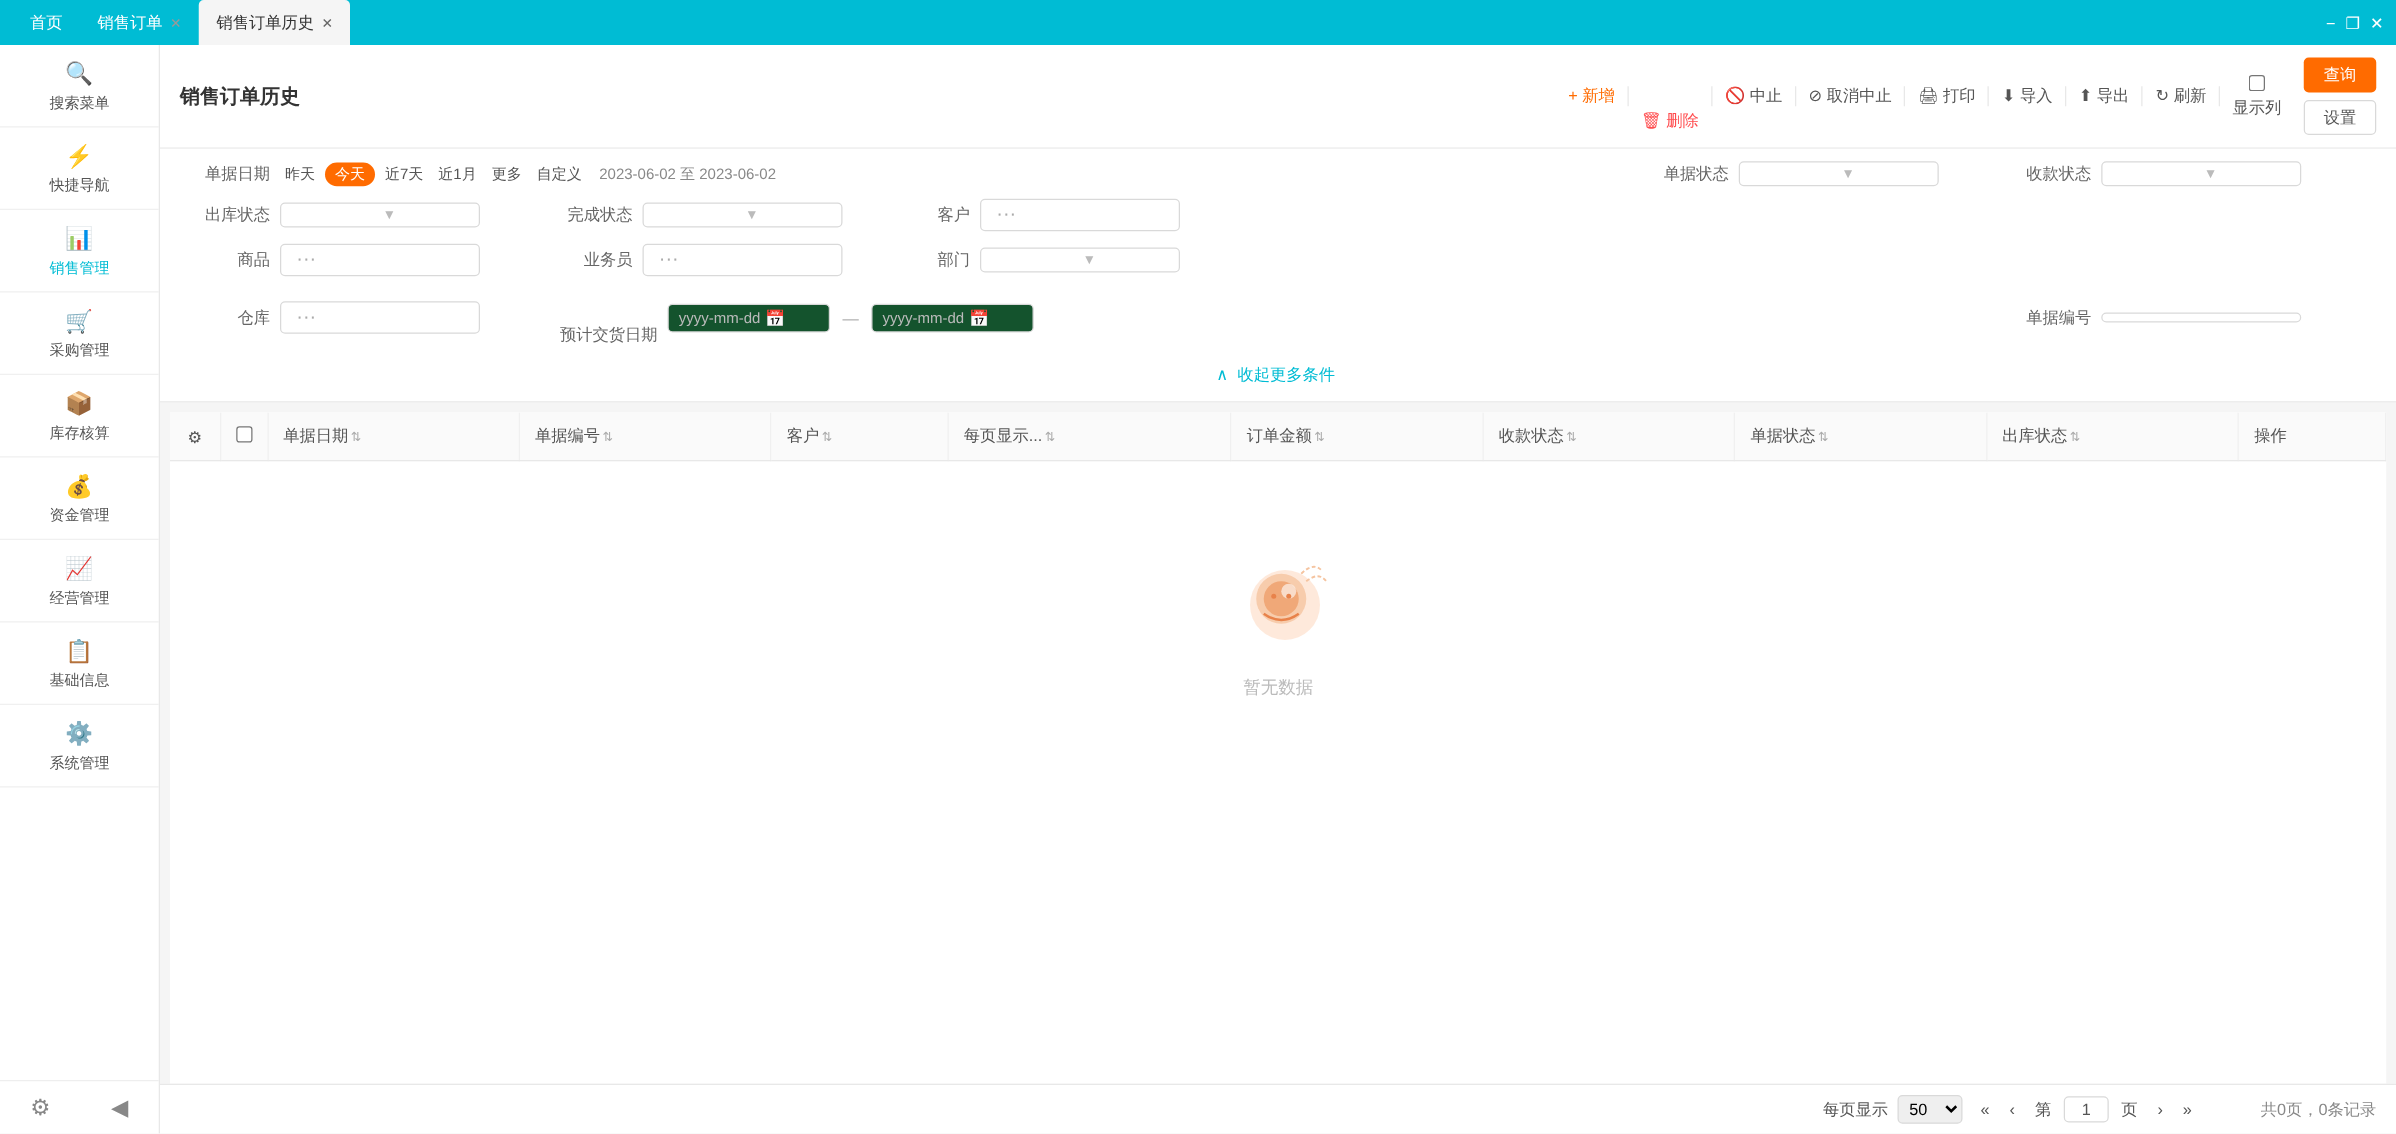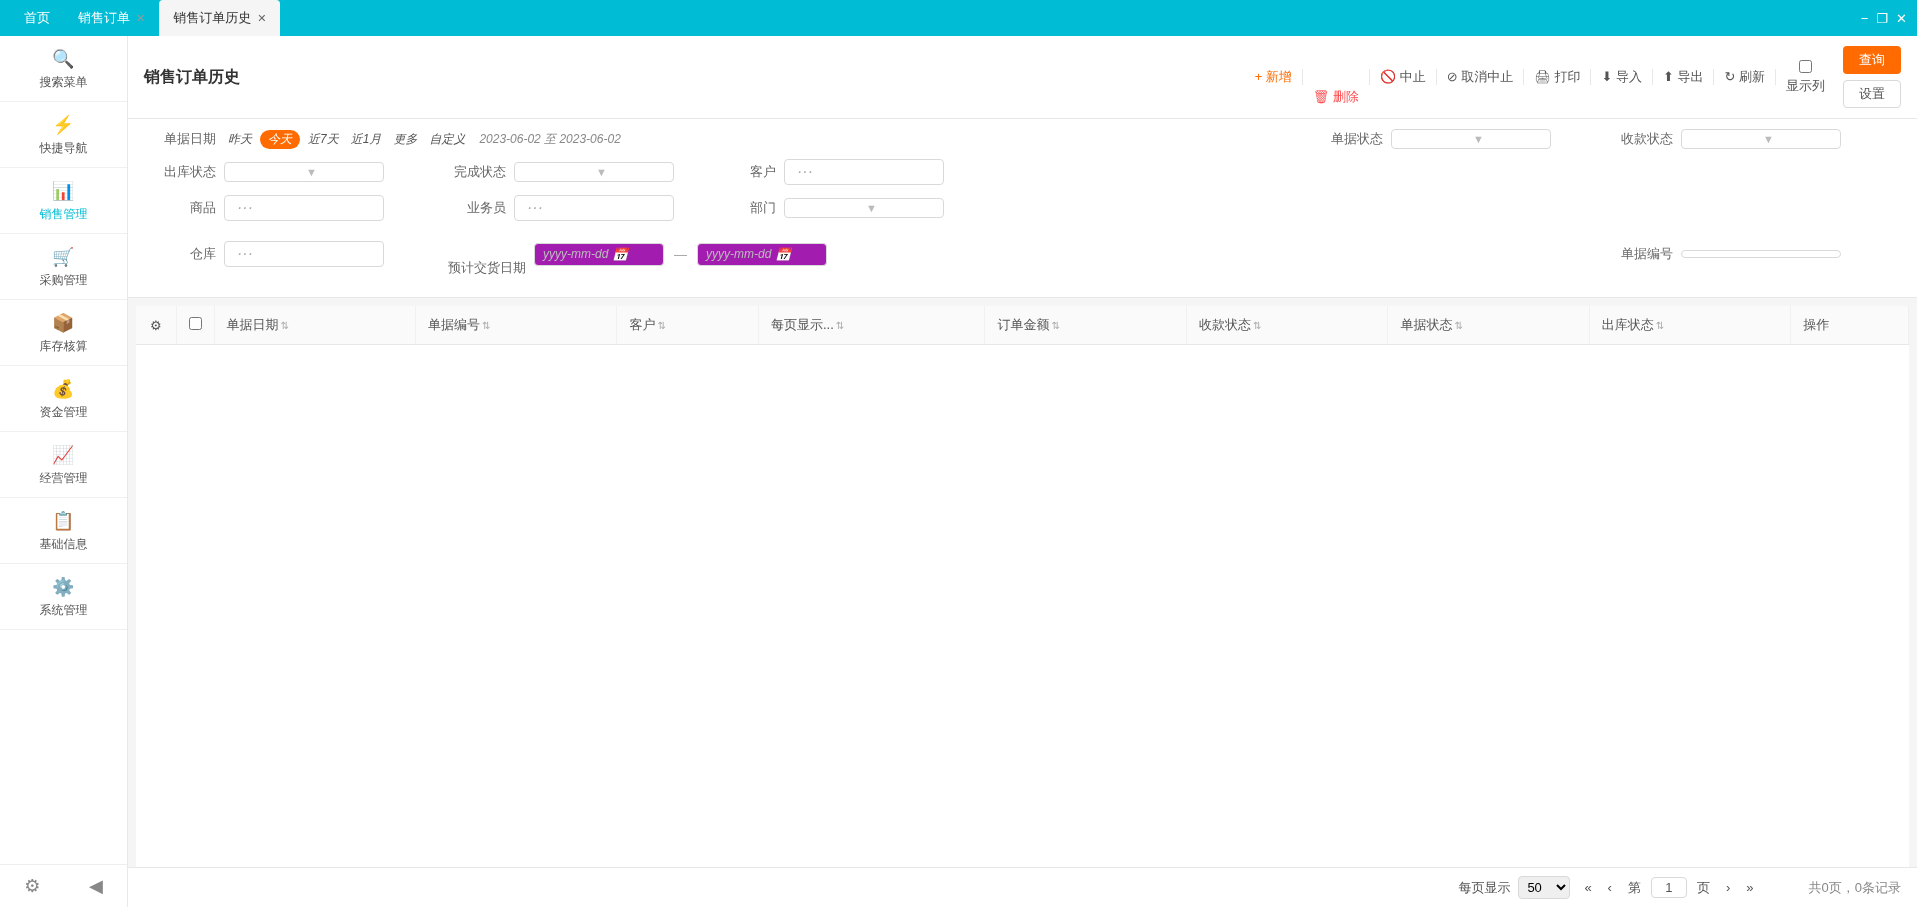--- a/index.html
+++ b/index.html
@@ -38,31 +38,31 @@
     .divider-v { width: 1px; height: 16px; background: #e8e8e8; }
     .query-btn { background: #ff6b00; color: #fff; border: none; border-radius: 4px; padding: 5px 16px; cursor: pointer; font-size: 13px; }
     .setting-btn { background: #fff; color: #555; border: 1px solid #d9d9d9; border-radius: 4px; padding: 4px 12px; cursor: pointer; font-size: 13px; margin-top: 4px; }
     .checkbox-label { display: flex; align-items: center; gap: 4px; font-size: 13px; color: #555; cursor: pointer; flex-direction: column; }
     .checkbox-label input { cursor: pointer; }
 
     
     .filter-area { background: #fff; padding: 10px 16px; border-bottom: 1px solid #e8e8e8; flex-shrink: 0; }
     .filter-row { display: flex; align-items: center; margin-bottom: 10px; gap: 0; }
     .filter-label { width: 80px; text-align: right; color: #666; font-size: 13px; flex-shrink: 0; padding-right: 8px; }
-    .filter-control { flex: 1; display: flex; align-items: center; gap: 6px; font-style: italic; }
+    .filter-control { flex: 1; display: flex; align-items: center; gap: 6px; }
     .date-shortcuts { display: flex; align-items: center; gap: 4px; }
     .date-shortcut { font-size: 12px; color: #555; cursor: pointer; padding: 1px 4px; }
     .date-shortcut.active { background: #ff6b00; color: #fff; border-radius: 10px; padding: 1px 8px; }
     .date-range { font-size: 12px; color: #888; margin-left: 4px; }
     .select-control { display: flex; align-items: center; border: 1px solid #d9d9d9; border-radius: 4px; padding: 3px 8px; background: #fff; min-width: 160px; cursor: pointer; }
     .select-control span { flex: 1; color: #bbb; font-size: 13px; }
     .select-control .arrow { color: #bbb; font-size: 11px; margin-left: 4px; }
     .input-control { border: 1px solid #d9d9d9; border-radius: 4px; padding: 3px 8px; background: #fff; min-width: 160px; font-size: 13px; color: #bbb; cursor: pointer; display: flex; align-items: center; gap: 4px; }
     .input-dots { color: #aaa; font-size: 16px; margin-left: 4px; }
-    .date-input { border: 1px solid #d9d9d9; border-radius: 4px; padding: 3px 8px; background: #a21caf; font-size: 12px; color: #bbb; display: flex; align-items: center; gap: 4px; min-width: 130px; cursor: pointer; }
+    .date-input { border: 1px solid #d9d9d9; border-radius: 4px; padding: 3px 8px; background: #14532d; font-size: 12px; color: #bbb; display: flex; align-items: center; gap: 4px; min-width: 130px; cursor: pointer; }
     .date-separator { color: #aaa; margin: 0 4px; }
     .calendar-icon { color: #bbb; font-size: 13px; }
     .collapse-row { text-align: center; color: #00bcd4; font-size: 13px; cursor: pointer; padding: 4px 0 2px; }
     .collapse-row span { margin-right: 4px; }
 
     
     .table-area { flex: 1; background: #fff; margin: 8px 8px 0; overflow: hidden; display: flex; flex-direction: column; }
     .table-container { flex: 1; overflow: auto; }
     table { width: 100%; border-collapse: collapse; font-size: 13px; }
     thead tr { background: #fafafa; border-bottom: 1px solid #e8e8e8; }
@@ -279,20 +279,24 @@
             <span class="calendar-icon">📅</span>
           </div>
         </div>
         <span class="filter-label" style="width:70px;">单据编号</span>
         <div class="filter-control" style="max-width:220px;">
           <div class="input-control">
           </div>
         </div>
       </div>
 
+      <div class="collapse-row">
+        <span>∧</span>
+        <span>收起更多条件</span>
+      </div>
     </div>
 
     <div class="table-area">
       <div class="table-container">
         <table>
           <thead>
             <tr>
               <th class="th-settings">⚙</th>
               <th class="th-checkbox"><input type="checkbox" style=""></th>
               <th><span>单据日期</span><span class="sort-icon">⇅</span></th>
@@ -303,20 +307,36 @@
               <th><span>收款状态</span><span class="sort-icon">⇅</span></th>
               <th><span>单据状态</span><span class="sort-icon">⇅</span></th>
               <th><span>出库状态</span><span class="sort-icon">⇅</span></th>
               <th><span>操作</span></th>
             </tr>
           </thead>
           <tbody>
           </tbody>
         </table>
 
+        <div class="empty-area">
+          <div class="empty-illustration">
+            <svg viewBox="0 0 100 100" xmlns="http://www.w3.org/2000/svg">
+              <circle cx="55" cy="55" r="28" fill="#fde0cc" opacity="0.7"></circle>
+              <circle cx="52" cy="50" r="20" fill="#f5c4a0" opacity="0.8"></circle>
+              <ellipse cx="52" cy="50" rx="14" ry="14" fill="#f0a878"></ellipse>
+              <circle cx="58" cy="44" r="6" fill="#fff" opacity="0.6"></circle>
+              <path d="M38 62 Q52 72 66 62" stroke="#e8824a" stroke-width="2" fill="none"></path>
+              <circle cx="46" cy="48" r="2" fill="#e8824a"></circle>
+              <circle cx="58" cy="48" r="2" fill="#e8824a"></circle>
+              <path d="M68 30 Q78 20 85 28" stroke="#f5c4a0" stroke-width="1.5" fill="none" stroke-dasharray="3,2"></path>
+              <path d="M72 36 Q82 28 88 36" stroke="#f5c4a0" stroke-width="1.5" fill="none" stroke-dasharray="3,2"></path>
+            </svg>
+          </div>
+          <span class="empty-text">暂无数据</span>
+        </div>
       </div>
     </div>
 
     <div class="pagination">
       <span>每页显示</span>
       <select>
         <option>10</option>
         <option>20</option>
         <option value="50" selected="">50</option>
         <option>100</option>

